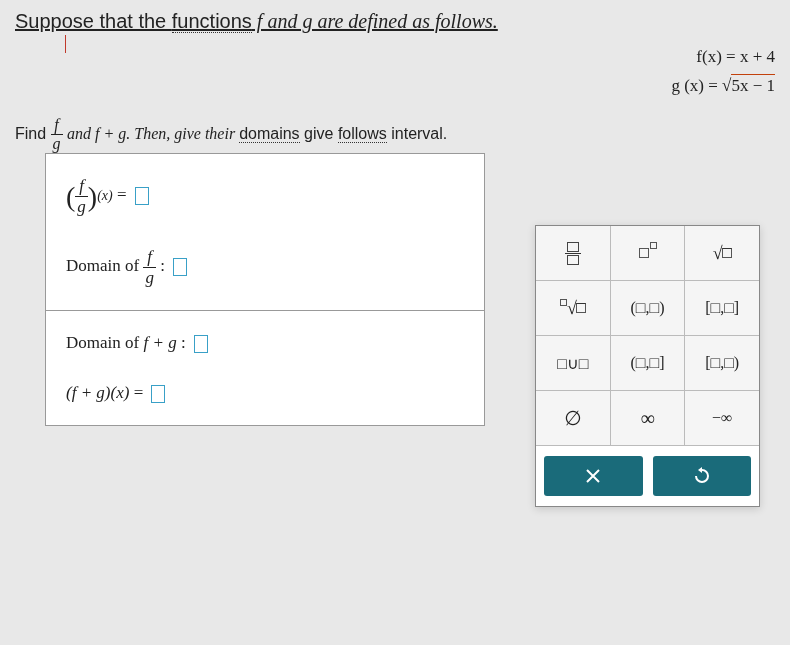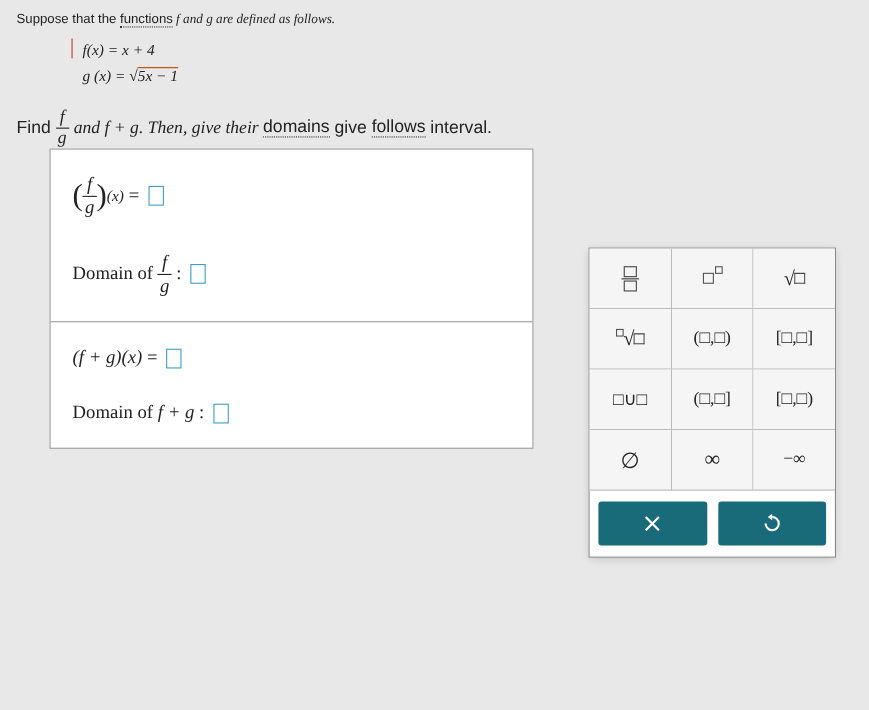--- a/index.html
+++ b/index.html
@@ -1,20 +1,20 @@
 <!DOCTYPE html>
 <html><head>
   <meta charset="utf-8">
   <style>
     * { box-sizing: border-box; margin: 0; padding: 0; }
     body { font-family: Arial, sans-serif; background: #e8e8e8; width: 790px; height: 645px; position: relative; font-size: 16px; color: #222; }
     .content { padding: 10px 15px; }
-    .intro { font-size: 12px; margin-bottom: 10px; }
+    .intro { font-size: 20px; margin-bottom: 10px; text-decoration: underline; }
     .dotted { border-bottom: 1px dotted #333; }
-    .defs { margin: 10px 0 15px 60px; font-style: italic; font-size: 14px; line-height: 1.7; font-family: 'Times New Roman', serif; }
+    .defs { margin: 10px 0 15px 60px; font-size: 17px; line-height: 1.7; font-family: 'Times New Roman', serif; text-align: right; }
     .find { font-size: 16px; }
     .frac { display: inline-block; vertical-align: middle; text-align: center; font-style: italic; font-family: 'Times New Roman', serif; }
     .frac .num { display: block; border-bottom: 1px solid #222; padding: 0 2px; }
     .frac .den { display: block; padding: 0 2px; }
     .answers { border: 1px solid #999; width: 440px; margin-left: 30px; background: #fff; }
     .abox { border-bottom: 1px solid #999; padding: 22px 20px; }
     .abox:last-child { border-bottom: none; }
     .line { margin-bottom: 30px; font-family: 'Times New Roman', serif; font-size: 17px; }
     .line:last-child { margin-bottom: 0; }
     .paren { font-size: 28px; vertical-align: middle; font-family: 'Times New Roman', serif; }
@@ -66,24 +66,24 @@
         <span class="paren">(</span><span class="frac"><span class="num">f</span><span class="den">g</span></span><span class="paren">)</span><span style="font-size:14px;font-style:italic">(x)</span><span> = </span><span class="inputbox"></span>
       </div>
       <div class="line">
         <span>Domain of </span>
         <span class="frac"><span class="num">f</span><span class="den">g</span></span>
         <span> : </span><span class="inputbox"></span>
       </div>
     </div>
     <div class="abox">
       <div class="line">
-        <span style="font-style:italic">(f + g)(x)</span><span> = </span><span class="inputbox"></span>
+        <span>Domain of </span><span style="font-style:italic">f + g</span><span> : </span><span class="inputbox"></span>
       </div>
       <div class="line">
-        <span>Domain of </span><span style="font-style:italic">f + g</span><span> : </span><span class="inputbox"></span>
+        <span style="font-style:italic">(f + g)(x)</span><span> = </span><span class="inputbox"></span>
       </div>
     </div>
   </div>
 </div>
 
 <div class="keypad">
   <div class="krow">
     <div class="kcell">
       <span class="sym-frac">
           <span class="b"></span>

